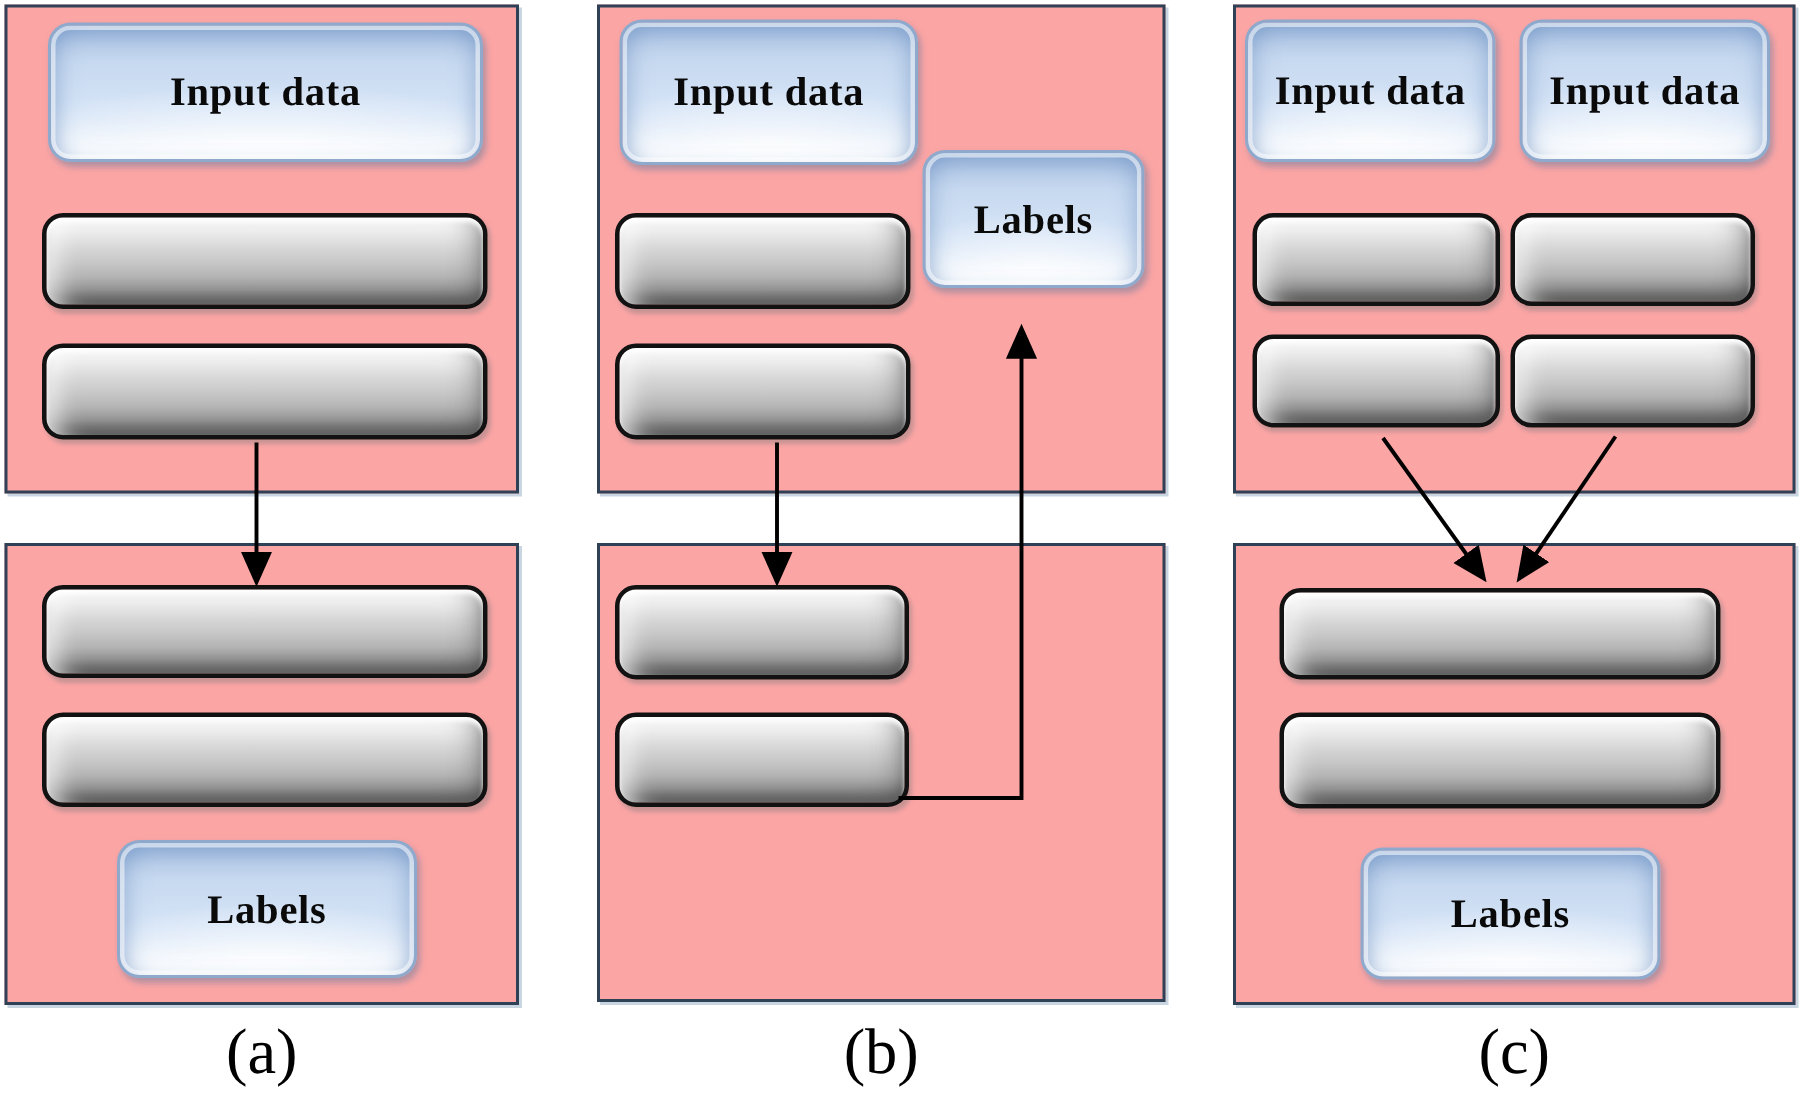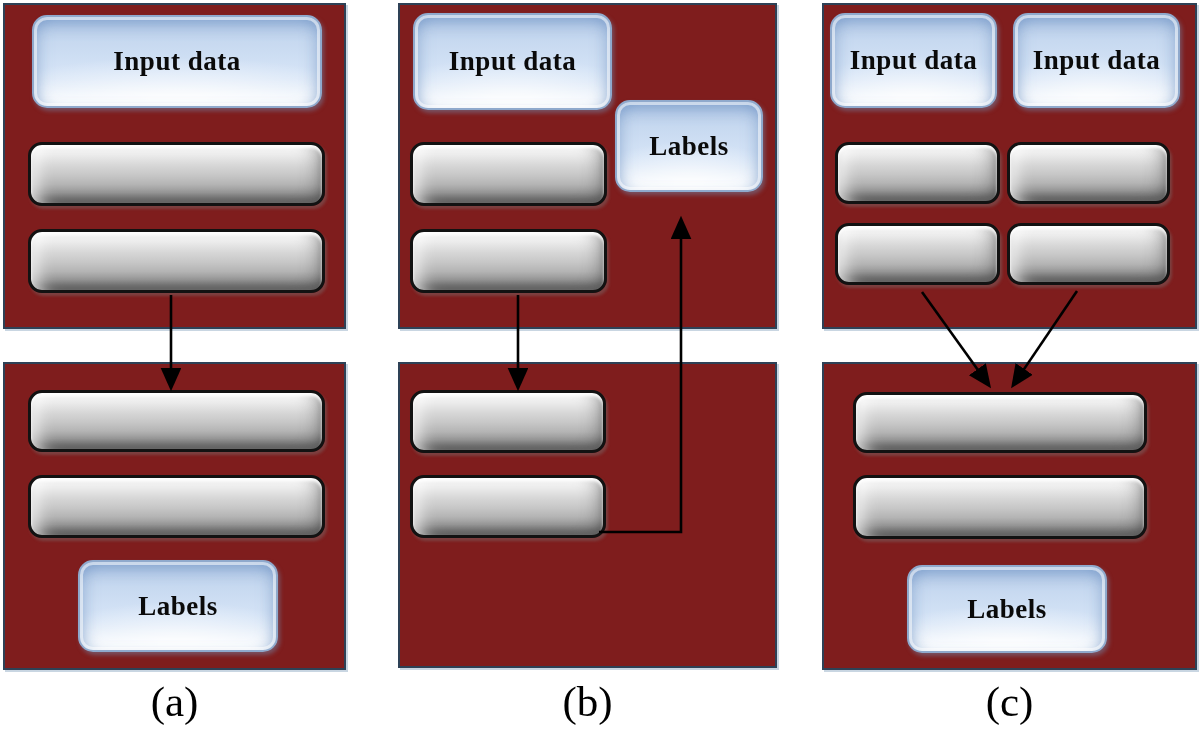--- a/index.html
+++ b/index.html
@@ -2,21 +2,21 @@
 <html style="--background: #ffffff; --panel_border: #2e4156; --blue_button_border: #8fa9cc; --blue_button_fill: #cfe0f4; --gray_bar_border: #121212; --gray_bar_fill: #c7c7c7; --arrow: #000000; --text: #000000;"><head>
 <meta charset="utf-8">
 <style>
   html,body{margin:0;padding:0;background:#fff;}
   .stage{
     position:relative;width:1200px;height:729px;overflow:hidden;
     background:var(--background,#ffffff);
     font-family:"Liberation Serif","DejaVu Serif",serif;
   }
   .panel{
-    position:absolute;box-sizing:border-box;background:#7f1d1d;
+    position:absolute;box-sizing:border-box;background:#fca5a5;
     border:2px solid var(--panel_border,#2e4156);
     box-shadow:2px 2px 0 rgba(178,196,214,.7);
   }
   .btn-blue{
     position:absolute;box-sizing:border-box;border-radius:15px;
     border:2px solid var(--blue_button_border,#8fa9cc);
     background:
       radial-gradient(130% 95% at 50% 100%, #ffffff 0%, rgba(255,255,255,0) 58%),
       linear-gradient(180deg,#b3c9e6 0%,#c7d9f0 28%,#d4e3f6 60%,#e6effa 100%);
     box-shadow:

